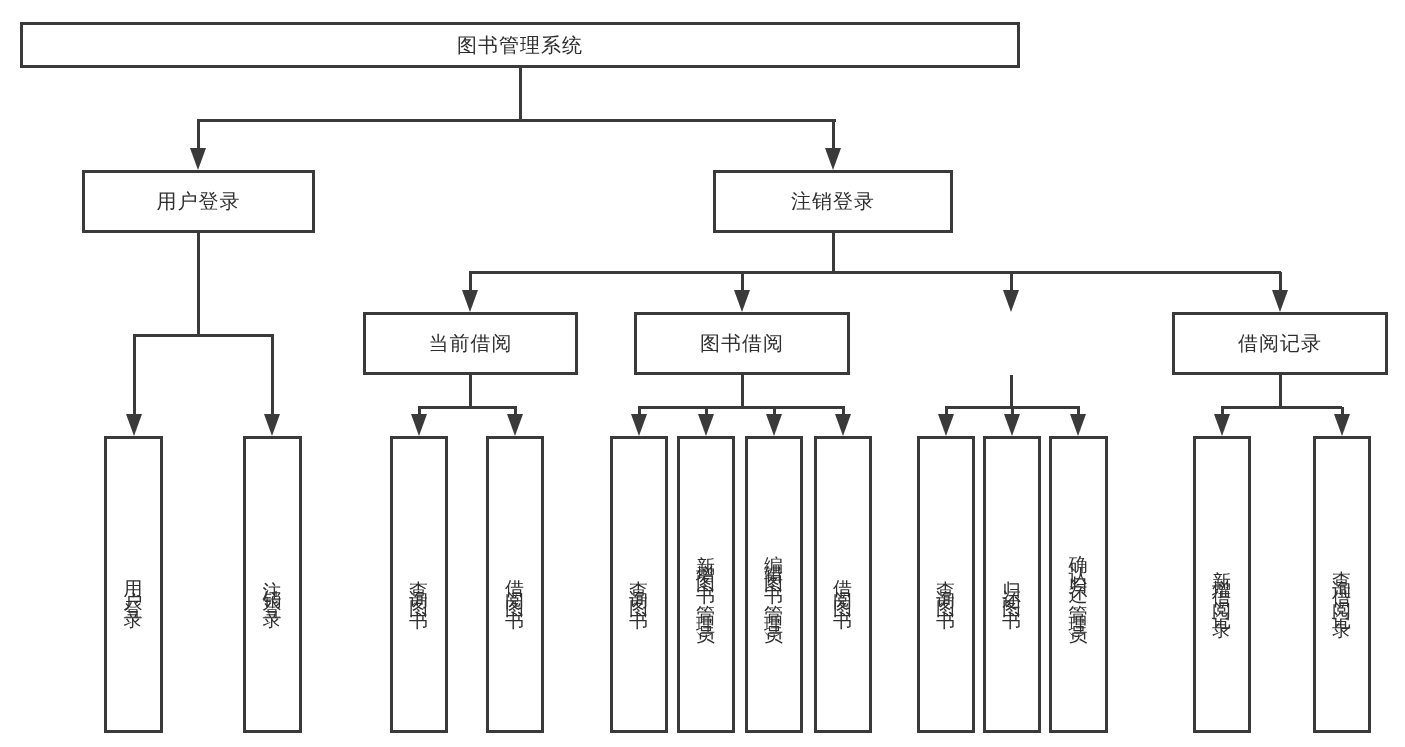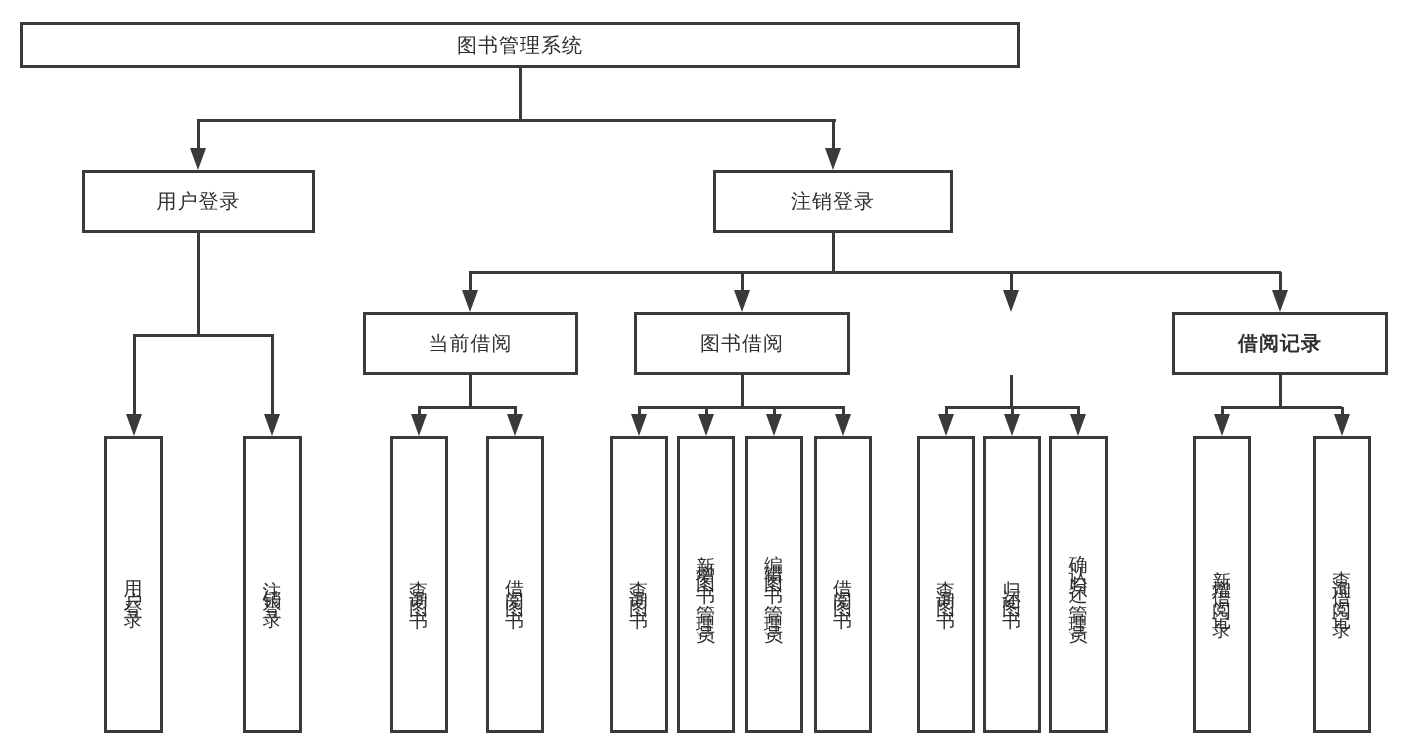--- a/index.html
+++ b/index.html
@@ -33,21 +33,21 @@
     border-left:8px solid transparent;border-right:8px solid transparent;
     border-top:22px solid var(--line);
   }
   
   #n-root{left:20px;top:22px;width:1000px;height:46px;}
   #n-l1-0{left:82px;top:170px;width:233px;height:63px;}
   #n-l1-1{left:713px;top:170px;width:240px;height:63px;}
   #n-l2-0{left:363px;top:312px;width:215px;height:63px;}
   #n-l2-1{left:634px;top:312px;width:216px;height:63px;}
   #n-l2-2{left:903px;top:312px;width:216px;height:63px;}
-  #n-l2-3{left:1172px;top:312px;width:216px;height:63px;font-weight:bold;}
+  #n-l2-3{left:1172px;top:312px;width:216px;height:63px;}
   .leaf{top:436px;height:297px;}
   #lf-a0{left:104px;width:59px;}
   #lf-a1{left:243px;width:59px;}
   #lf-b0{left:390px;width:58px;}
   #lf-b1{left:486px;width:58px;}
   #lf-c0{left:610px;width:58px;}
   #lf-c1{left:677px;width:58px;}
   #lf-c2{left:745px;width:58px;}
   #lf-c3{left:814px;width:58px;}
   #lf-d0{left:917px;width:58px;}

